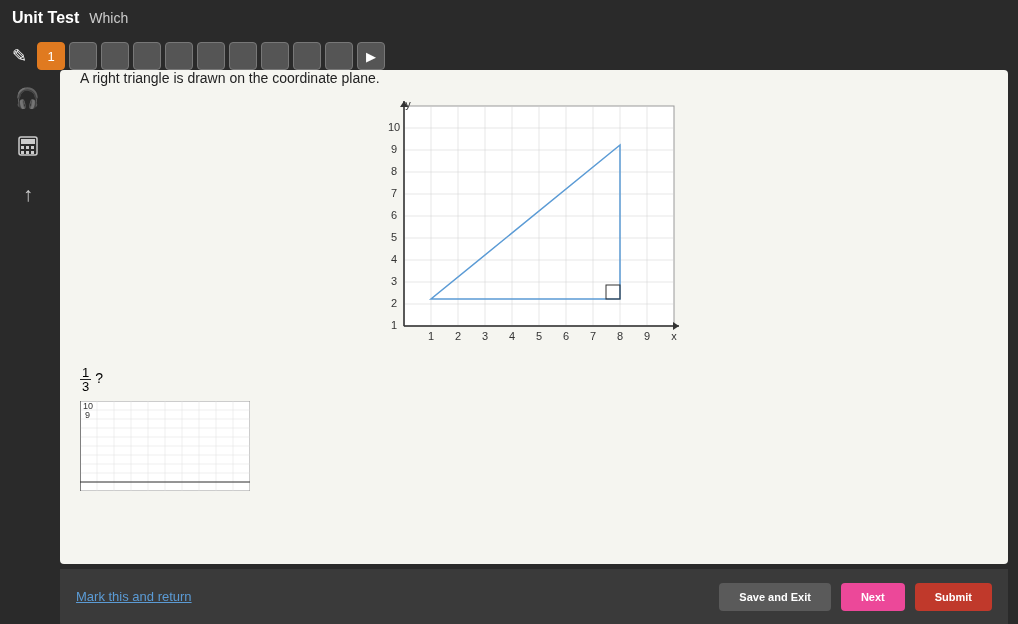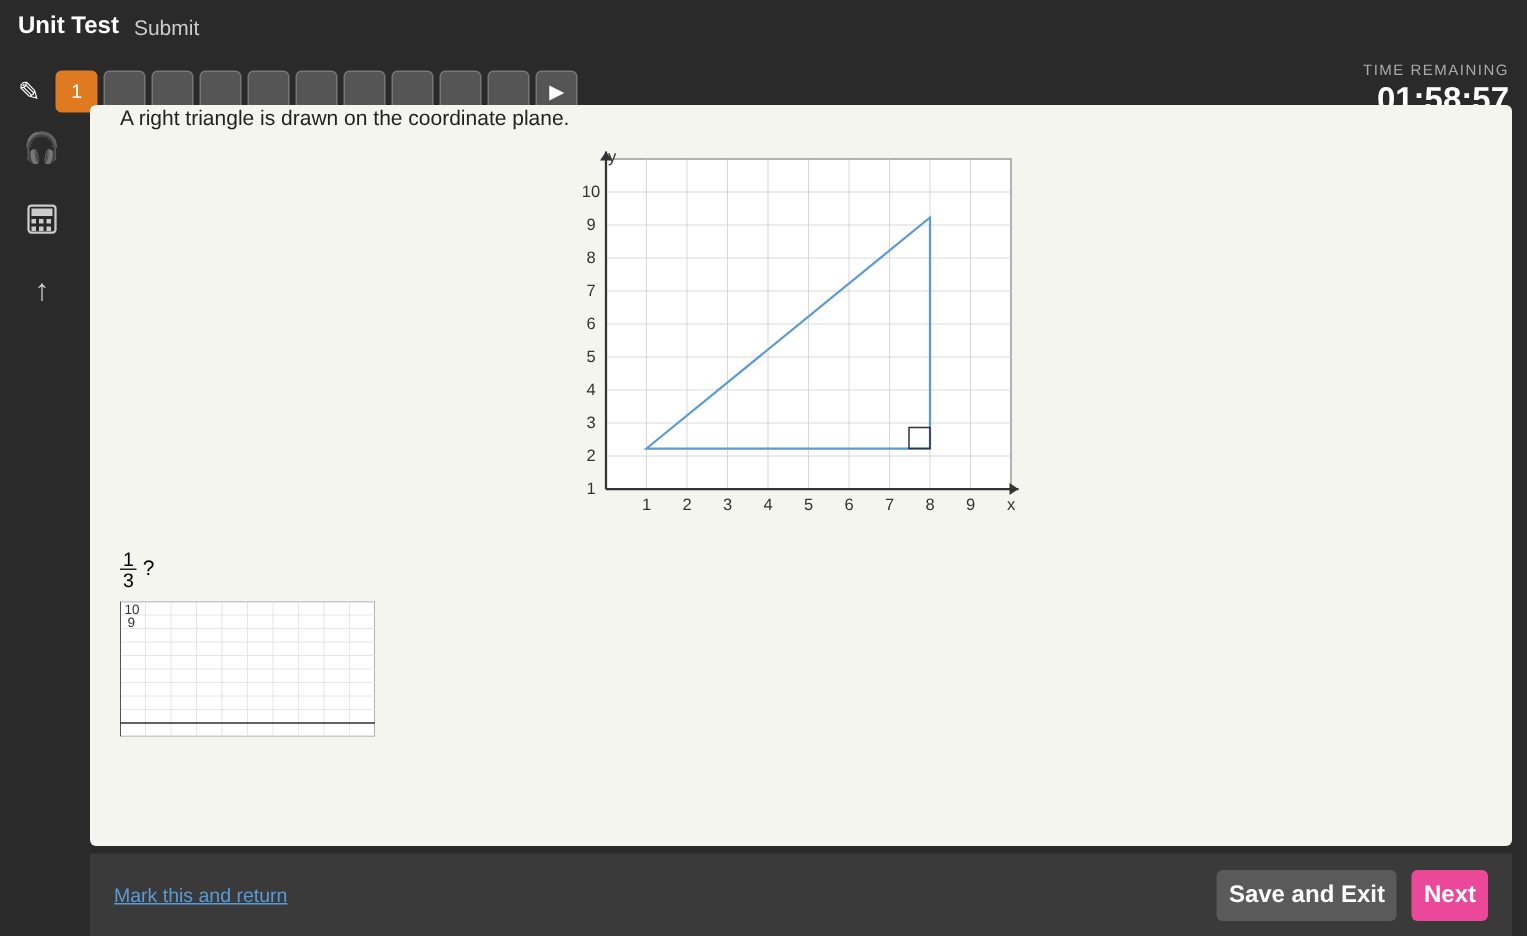--- a/index.html
+++ b/index.html
@@ -159,24 +159,24 @@
       gap: 10px;
     }
     .mark-link {
       color: #5b9bd5;
       font-size: 13px;
       cursor: pointer;
       text-decoration: underline;
       margin-right: auto;
     }
     .btn {
-      padding: 8px 8px;
+      padding: 8px 20px;
       border: none;
       border-radius: 4px;
-      font-size: 16px;
+      font-size: 11px;
       cursor: pointer;
       font-weight: bold;
     }
     .btn-save {
       background: #5a5a5a;
       color: #fff;
     }
     .btn-next {
       background: #ec4899;
       color: #fff;
@@ -196,40 +196,36 @@
       vertical-align: middle;
     }
     .fraction .num { border-bottom: 1px solid #222; padding: 0 2px; }
     .fraction .den { padding: 0 2px; }
   </style>
 </head>
 <body>
 
 <div class="header">
   <span class="header-title">Unit Test</span>
-  <span class="header-status">Submit</span>
+  <span class="header-status">Which</span>
 </div>
 
 <div class="nav-row">
   <button class="pencil-btn">✎</button>
   <div class="nav-dot active">1</div>
   <div class="nav-dot"></div>
   <div class="nav-dot"></div>
   <div class="nav-dot"></div>
   <div class="nav-dot"></div>
   <div class="nav-dot"></div>
   <div class="nav-dot"></div>
   <div class="nav-dot"></div>
   <div class="nav-dot"></div>
   <div class="nav-dot"></div>
   <div class="nav-dot play">▶</div>
-  <div class="time-remaining">
-    <div class="time-label">TIME REMAINING</div>
-    <div class="time-value">01:58:57</div>
-  </div>
 </div>
 
 <div class="left-sidebar">
   <div class="sidebar-icon">🎧</div>
   <div class="sidebar-icon">
     <svg width="22" height="22" viewBox="0 0 22 22" fill="none" xmlns="http://www.w3.org/2000/svg">
       <rect x="2" y="2" width="18" height="18" rx="2" stroke="#ccc" stroke-width="1.5" fill="none"></rect>
       <rect x="4" y="4" width="14" height="5" fill="#ccc"></rect>
       <rect x="4" y="11" width="3" height="3" fill="#ccc"></rect>
       <rect x="9" y="11" width="3" height="3" fill="#ccc"></rect>
@@ -348,13 +344,14 @@
         <line x1="0" y1="0" x2="0" y2="90" stroke="#333" stroke-width="1"></line>
       </svg>
     </div>
   </div>
 </div>
 
 <div class="bottom-bar">
   <a class="mark-link">Mark this and return</a>
   <button class="btn btn-save">Save and Exit</button>
   <button class="btn btn-next">Next</button>
+  <button class="btn btn-submit">Submit</button>
 </div>
 
 </body></html>

